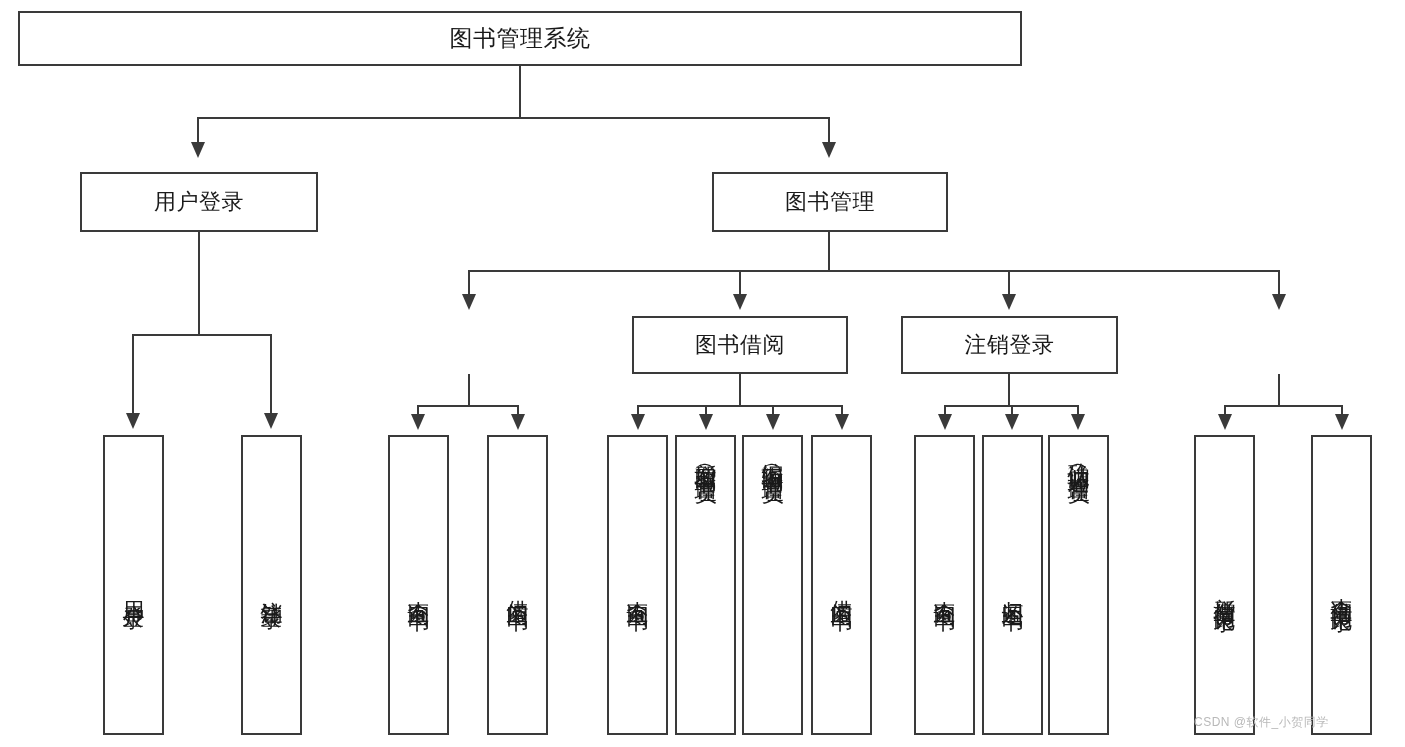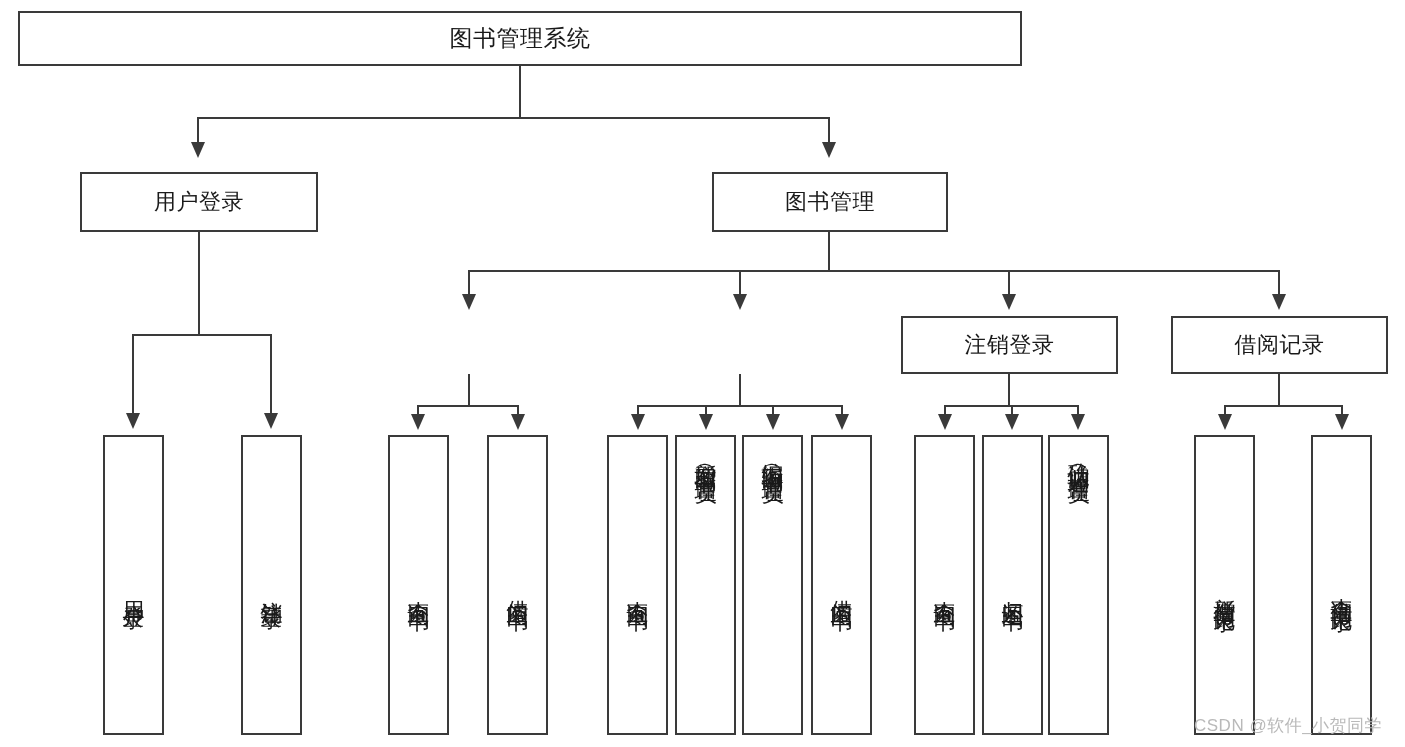--- a/index.html
+++ b/index.html
@@ -60,21 +60,21 @@
   .arrow{
     position:absolute;
     width:0;height:0;
     border-left:7px solid transparent;
     border-right:7px solid transparent;
     border-top:16px solid #3a3a3a;
   }
   .watermark{
     position:absolute;
     color:#b9b9b9;
-    font-size:17px;
+    font-size:12px;
     white-space:nowrap;
     letter-spacing:0.5px;
   }
 </style>
 </head>
 <body>
 
 <div id="canvas">
 
   <div class="node root h-node" style="left:18px;top:11px;width:1004px;height:55px;">
@@ -110,25 +110,25 @@
 
   <div class="ln vln" style="left:468px;top:270px;width:2px;height:26px;"></div>
   <div class="arrow" style="left:462px;top:294px;"></div>
   <div class="ln vln" style="left:739px;top:270px;width:2px;height:26px;"></div>
   <div class="arrow" style="left:733px;top:294px;"></div>
   <div class="ln vln" style="left:1008px;top:270px;width:2px;height:26px;"></div>
   <div class="arrow" style="left:1002px;top:294px;"></div>
   <div class="ln vln" style="left:1278px;top:270px;width:2px;height:26px;"></div>
   <div class="arrow" style="left:1272px;top:294px;"></div>
 
+  <div class="node h-node" style="left:632px;top:316px;width:216px;height:58px;">
+    <span class="lbl">图书借阅</span>
+  </div>
   <div class="node h-node" style="left:901px;top:316px;width:217px;height:58px;">
     <span class="lbl">注销登录</span>
-  </div>
-  <div class="node h-node" style="left:1171px;top:316px;width:217px;height:58px;">
-    <span class="lbl">借阅记录</span>
   </div>
 
   <div class="ln vln" style="left:468px;top:374px;width:2px;height:32px;"></div>
   <div class="ln hln" style="left:417px;top:405px;width:102px;height:2px;"></div>
   <div class="ln vln" style="left:417px;top:405px;width:2px;height:11px;"></div>
   <div class="arrow" style="left:411px;top:414px;"></div>
   <div class="ln vln" style="left:517px;top:405px;width:2px;height:11px;"></div>
   <div class="arrow" style="left:511px;top:414px;"></div>
 
   <div class="ln vln" style="left:739px;top:374px;width:2px;height:32px;"></div>

